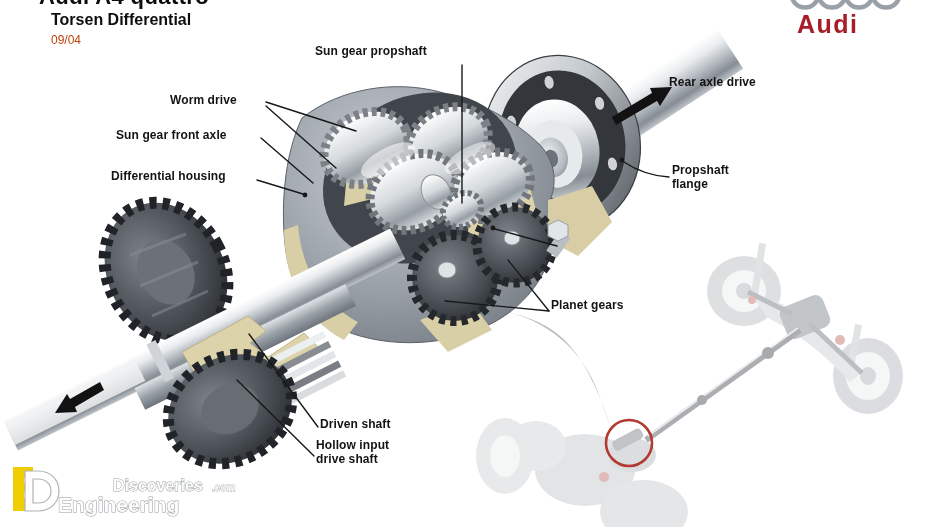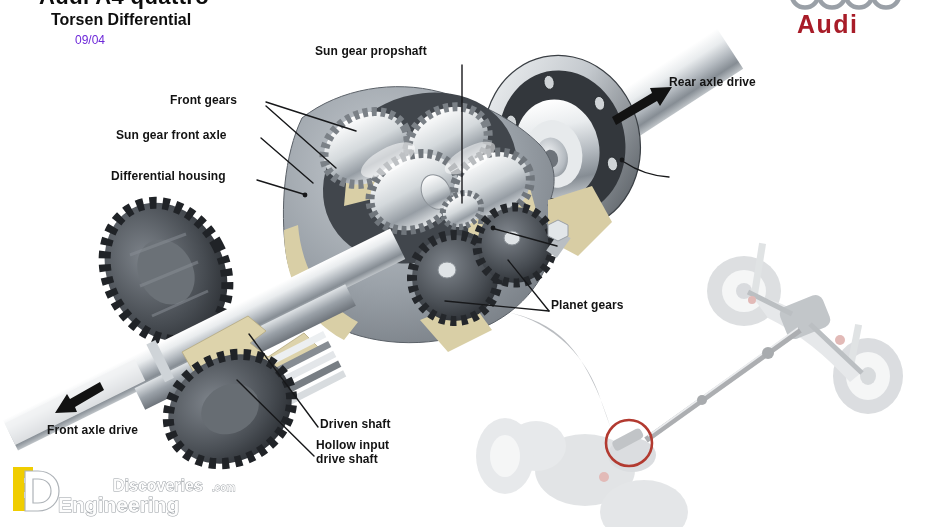--- a/index.html
+++ b/index.html
@@ -5,21 +5,21 @@
   html,body{margin:0;padding:0;background:#fff;}
   .stage{position:relative;width:936px;height:527px;background:#ffffff;overflow:hidden;
          font-family:"Liberation Sans",sans-serif;}
   .artwork{position:absolute;left:0;top:0;z-index:1;}
   .lbl{position:absolute;z-index:3;font-weight:700;font-size:12px;line-height:1.16;
        color:#131313;white-space:pre-line;letter-spacing:.1px;}
   .title-clip{position:absolute;left:39px;top:0;height:9px;width:260px;overflow:hidden;z-index:3;}
   .title-clip span{display:block;margin-top:-16px;font-size:22px;font-weight:800;
        letter-spacing:.4px;color:#0c0c0c;}
   .subtitle{position:absolute;left:51px;top:11px;font-size:16px;font-weight:700;color:#0e0e0e;z-index:3;}
-  .datecode{position:absolute;left:51px;top:33px;font-size:12px;font-weight:400;color:#6d28d9;z-index:3;margin-left:24px;}
+  .datecode{position:absolute;left:51px;top:33px;font-size:12px;font-weight:400;color:#c2410c;z-index:3;}
   .audi-word{position:absolute;left:797px;top:10px;font-size:25px;font-weight:800;
        letter-spacing:1.5px;color:#a81c28;z-index:3;}
   .rings{position:absolute;left:779px;top:0;z-index:3;}
 </style>
 </head>
 <body>
 
 <div class="stage">
 
   <svg class="artwork" width="936" height="527" viewBox="0 0 936 527">
@@ -238,22 +238,23 @@
     <g fill="none" stroke="#9aa0a7" stroke-width="4.5">
       <circle cx="26" cy="-6" r="13.5"></circle>
         <circle cx="53" cy="-6" r="13.5"></circle>
       <circle cx="80" cy="-6" r="13.5"></circle>
         <circle cx="107" cy="-6" r="13.5"></circle>
     </g>
   </svg>
   <div class="audi-word">Audi</div>
 
   <div class="lbl" style="left:315px;top:45px;">Sun gear propshaft</div>
-  <div class="lbl" style="left:170px;top:94px;">Front gears</div>
+  <div class="lbl" style="left:170px;top:94px;">Worm drive</div>
   <div class="lbl" style="left:116px;top:129px;">Sun gear front axle</div>
   <div class="lbl" style="left:111px;top:170px;">Differential housing</div>
   <div class="lbl" style="left:669px;top:76px;">Rear axle drive</div>
+  <div class="lbl" style="left:672px;top:164px;">Propshaft
+flange</div>
   <div class="lbl" style="left:551px;top:299px;">Planet gears</div>
   <div class="lbl" style="left:320px;top:418px;">Driven shaft</div>
   <div class="lbl" style="left:316px;top:439px;">Hollow input
 drive shaft</div>
-  <div class="lbl" style="left:47px;top:424px;">Front axle drive</div>
 </div>
 
 </body></html>

